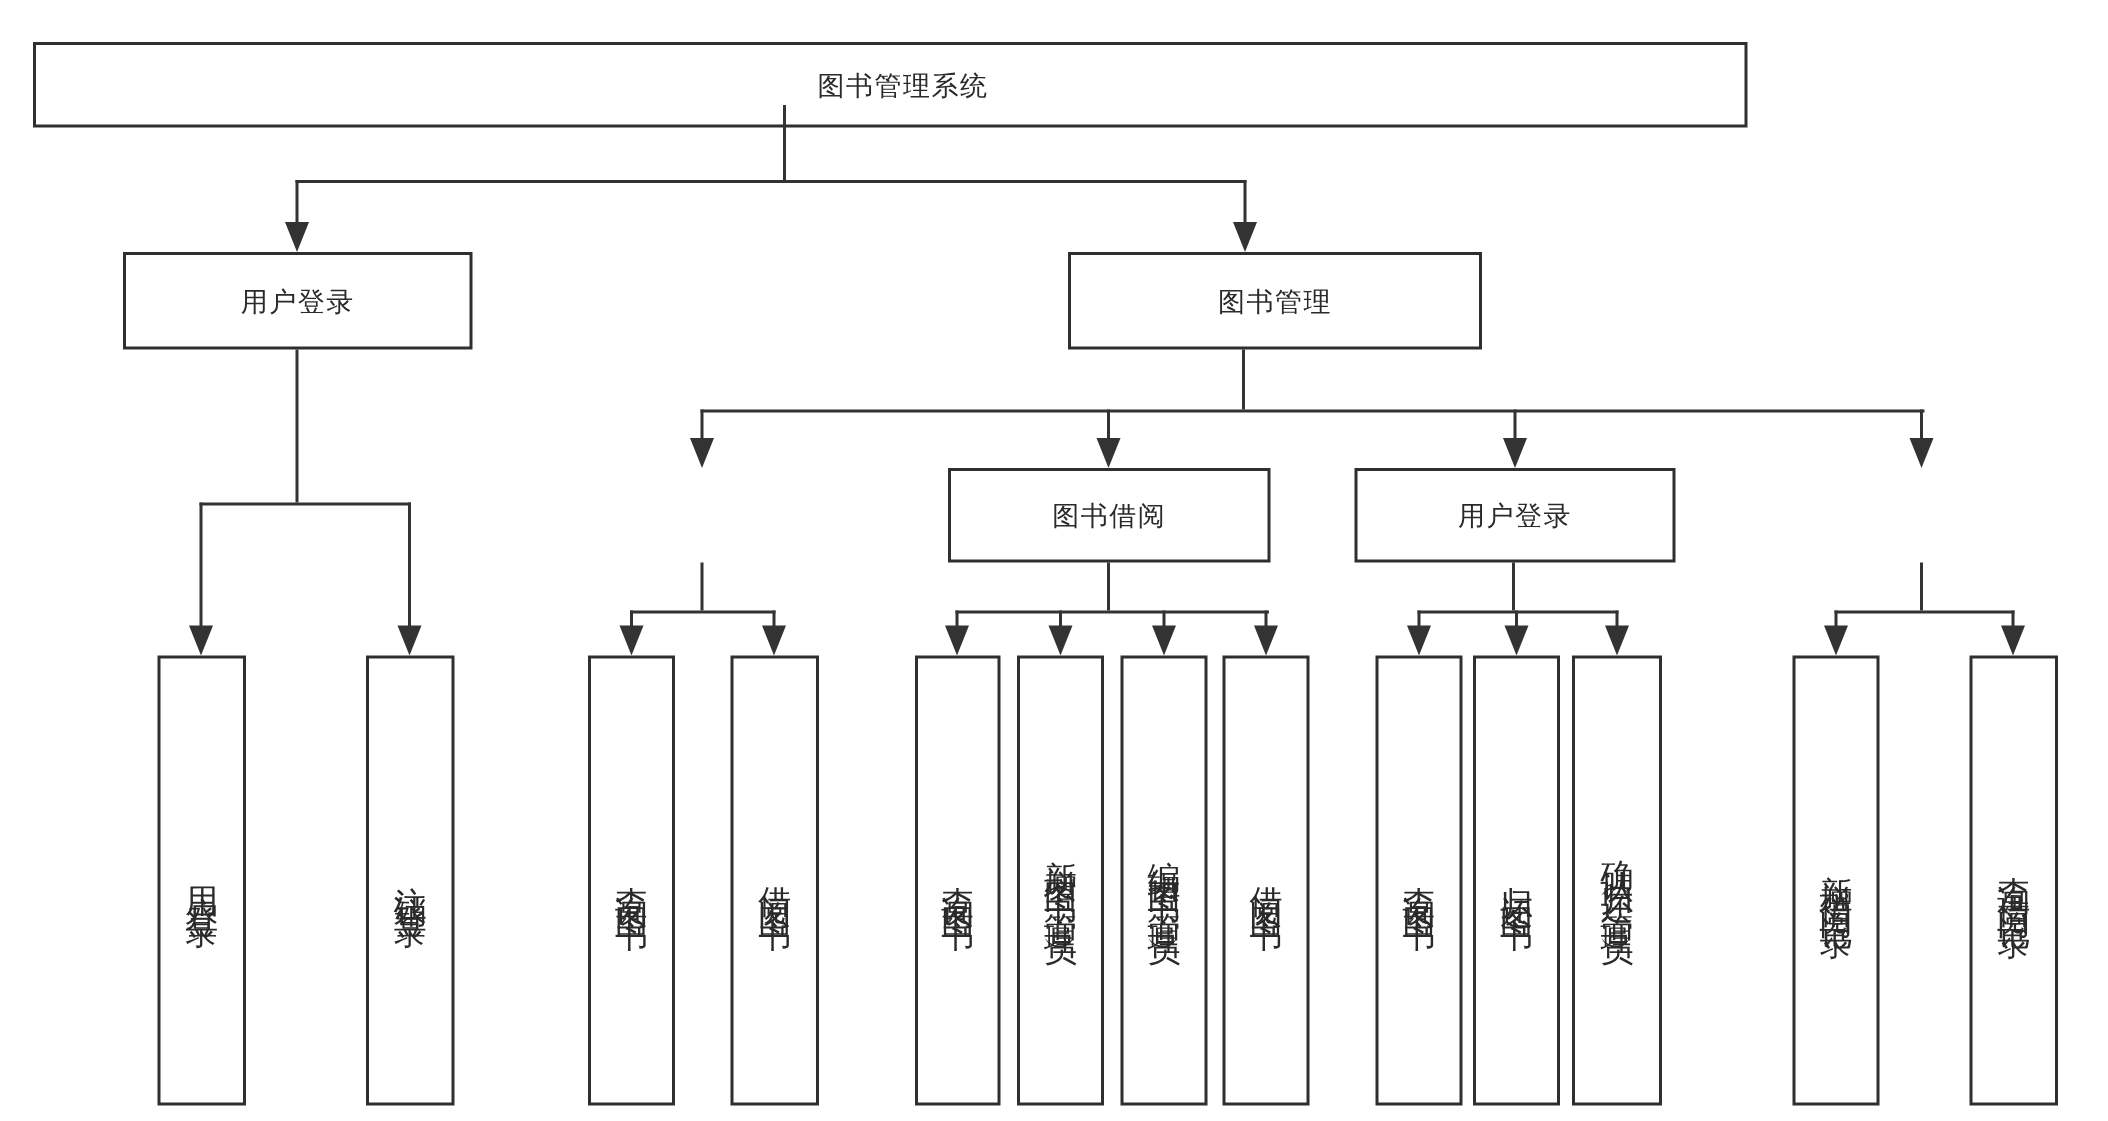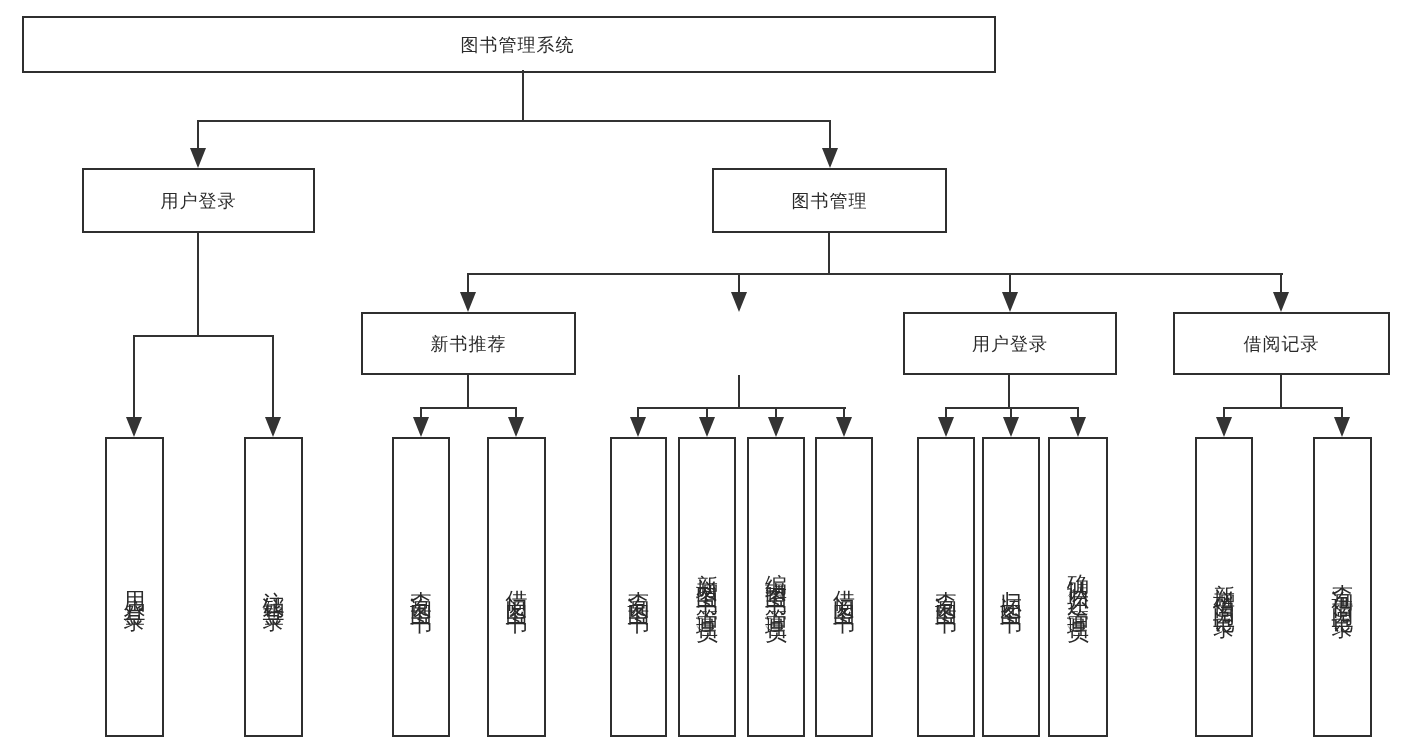--- a/index.html
+++ b/index.html
@@ -51,35 +51,35 @@
     font-size: 20px;
     color: #c6c6c6;
     white-space: nowrap;
   }
 </style>
 </head>
 <body>
 
 <div class="stage">
 
-  <div class="bx" style="left:22px; top:16px; width:974px; height:57px;padding-left:17px;">
+  <div class="bx" style="left:22px; top:28px; width:1143px; height:57px;padding-left:17px;">
     <span class="hlabel">图书管理系统</span>
   </div>
 
   <div class="ln" style="left:522px; top:70px; width:2px; height:50px;"></div>
   <div class="ln" style="left:197px; top:120px; width:634px; height:2px;"></div>
   <div class="ln" style="left:197px; top:120px; width:2px; height:30px;"></div>
   <div class="ah" style="left:190px; top:148px;"></div>
   <div class="ln" style="left:829px; top:120px; width:2px; height:30px;"></div>
   <div class="ah" style="left:822px; top:148px;"></div>
 
   <div class="bx" style="left:82px; top:168px; width:233px; height:65px;">
     <span class="hlabel">用户登录</span>
   </div>
-  <div class="bx" style="left:712px; top:168px; width:235px; height:65px;">
+  <div class="bx" style="left:712px; top:168px; width:276px; height:65px;">
     <span class="hlabel">图书管理</span>
   </div>
 
   <div class="ln" style="left:197px; top:233px; width:2px; height:102px;"></div>
   <div class="ln" style="left:133px; top:335px; width:141px; height:2px;"></div>
   <div class="ln" style="left:133px; top:335px; width:2px; height:84px;"></div>
   <div class="ah" style="left:126px; top:417px;"></div>
   <div class="ln" style="left:272px; top:335px; width:2px; height:84px;"></div>
   <div class="ah" style="left:265px; top:417px;"></div>
 
@@ -87,28 +87,25 @@
   <div class="ln" style="left:467px; top:273px; width:816px; height:2px;"></div>
   <div class="ln" style="left:467px; top:273px; width:2px; height:21px;"></div>
   <div class="ah" style="left:460px; top:292px;"></div>
   <div class="ln" style="left:738px; top:273px; width:2px; height:21px;"></div>
   <div class="ah" style="left:731px; top:292px;"></div>
   <div class="ln" style="left:1009px; top:273px; width:2px; height:21px;"></div>
   <div class="ah" style="left:1002px; top:292px;"></div>
   <div class="ln" style="left:1280px; top:273px; width:2px; height:21px;"></div>
   <div class="ah" style="left:1273px; top:292px;"></div>
 
-  <div class="bx" style="left:361px; top:312px; width:215px; height:63px;">
-    <span class="hlabel">新书推荐</span>
+  <div class="bx" style="left:632px; top:312px; width:215px; height:63px;">
+    <span class="hlabel">图书借阅</span>
   </div>
   <div class="bx" style="left:903px; top:312px; width:214px; height:63px;">
     <span class="hlabel">用户登录</span>
-  </div>
-  <div class="bx" style="left:1173px; top:312px; width:217px; height:63px;">
-    <span class="hlabel">借阅记录</span>
   </div>
 
   <div class="ln" style="left:467px; top:375px; width:2px; height:32px;"></div>
   <div class="ln" style="left:420px; top:407px; width:97px; height:2px;"></div>
   <div class="ln" style="left:420px; top:407px; width:2px; height:12px;"></div>
   <div class="ah" style="left:413px; top:417px;"></div>
   <div class="ln" style="left:515px; top:407px; width:2px; height:12px;"></div>
   <div class="ah" style="left:508px; top:417px;"></div>
 
   <div class="ln" style="left:738px; top:375px; width:2px; height:32px;"></div>

